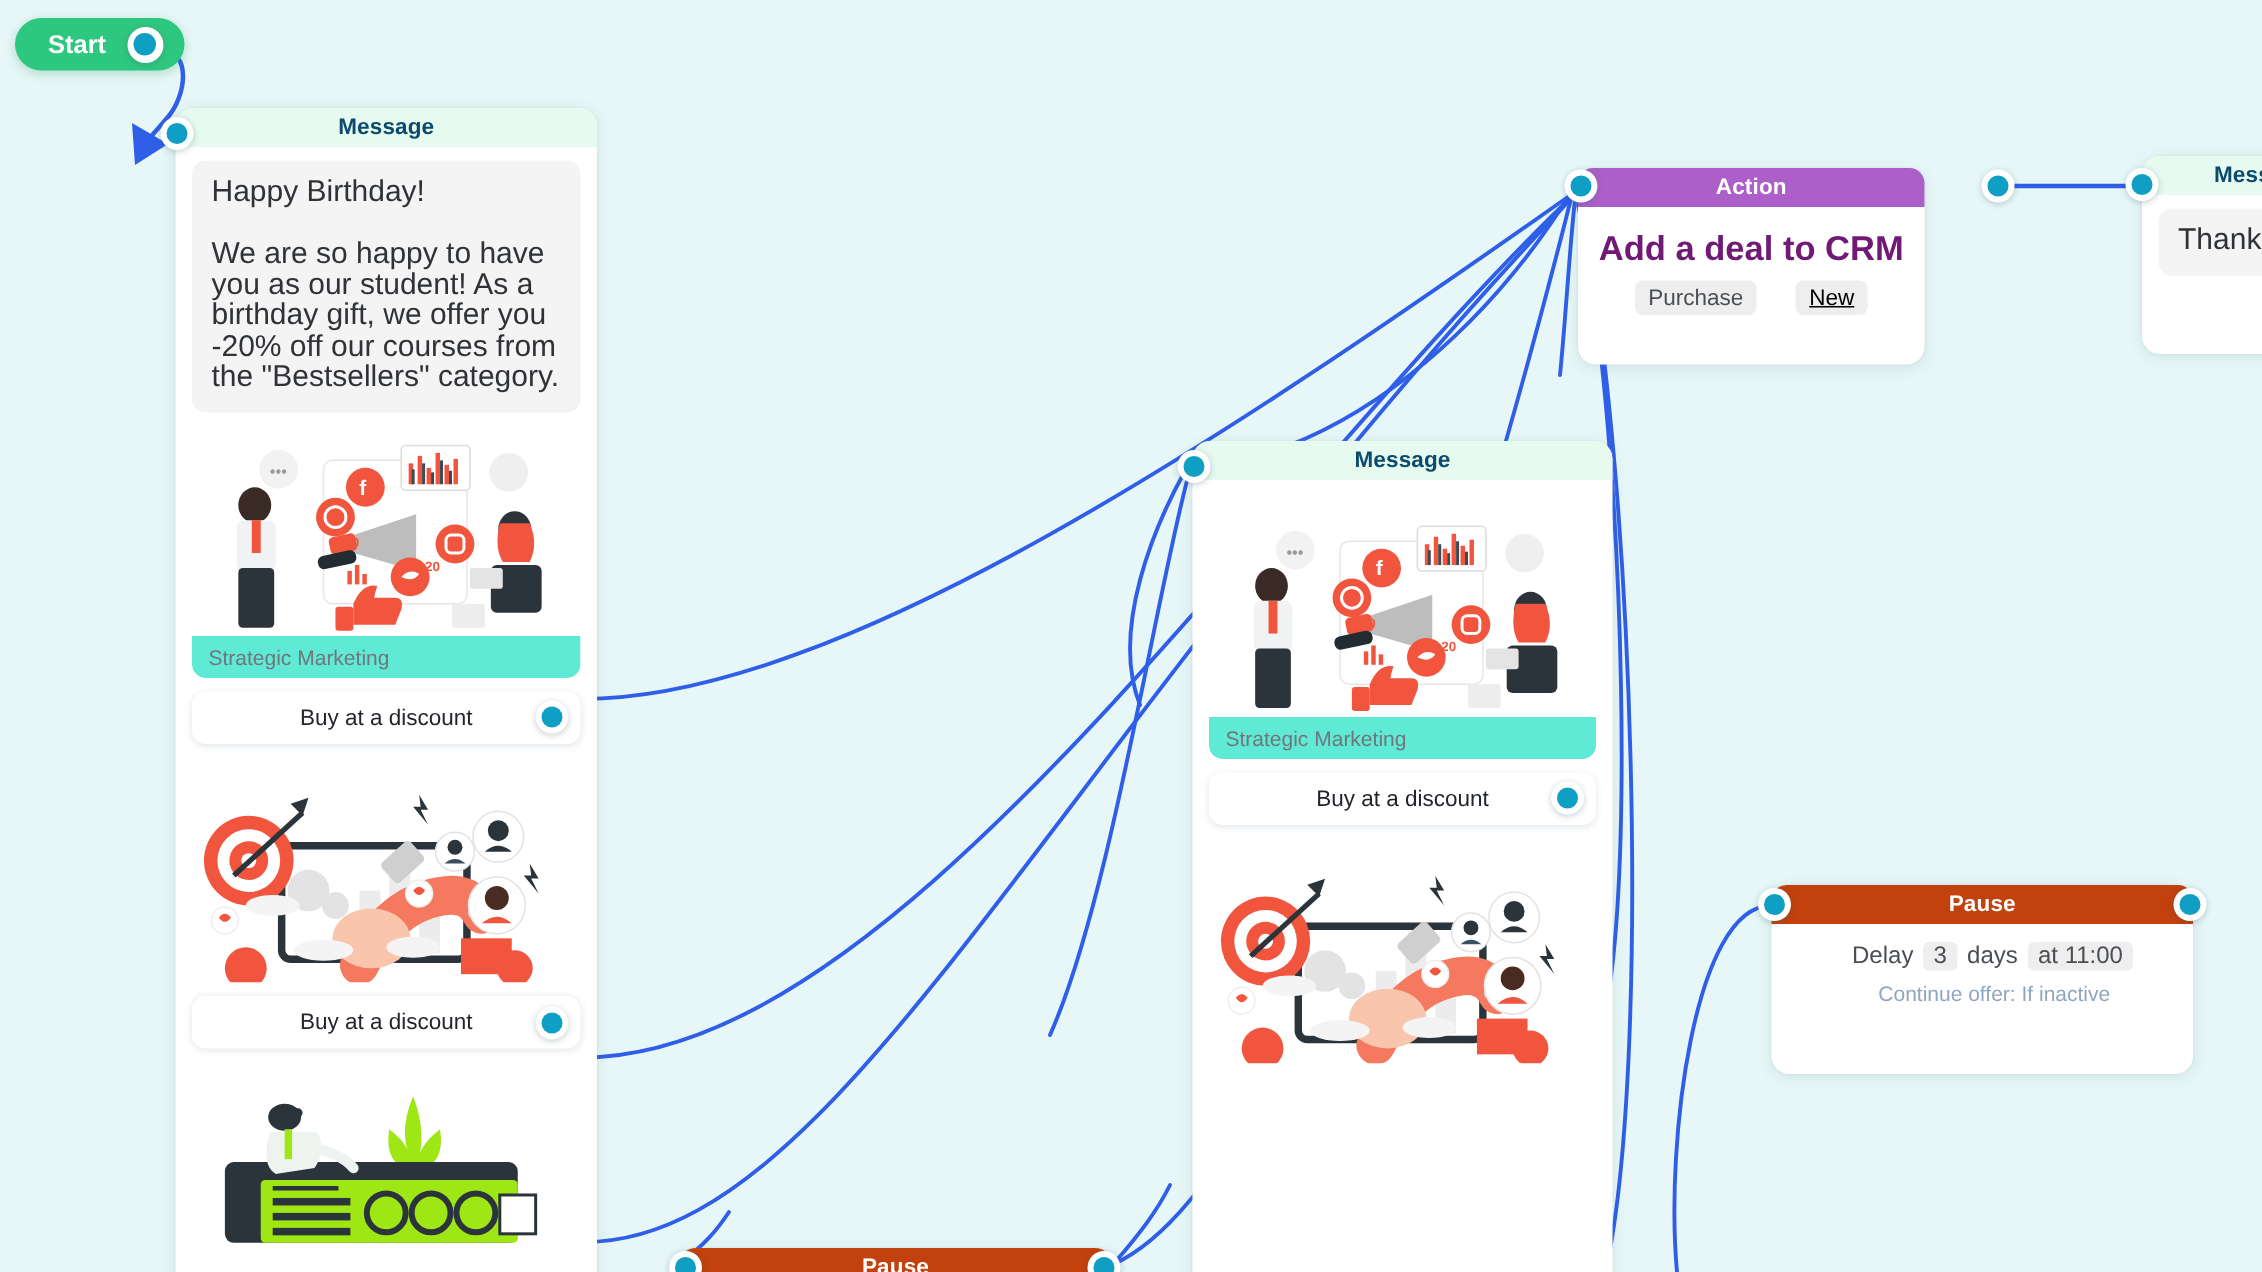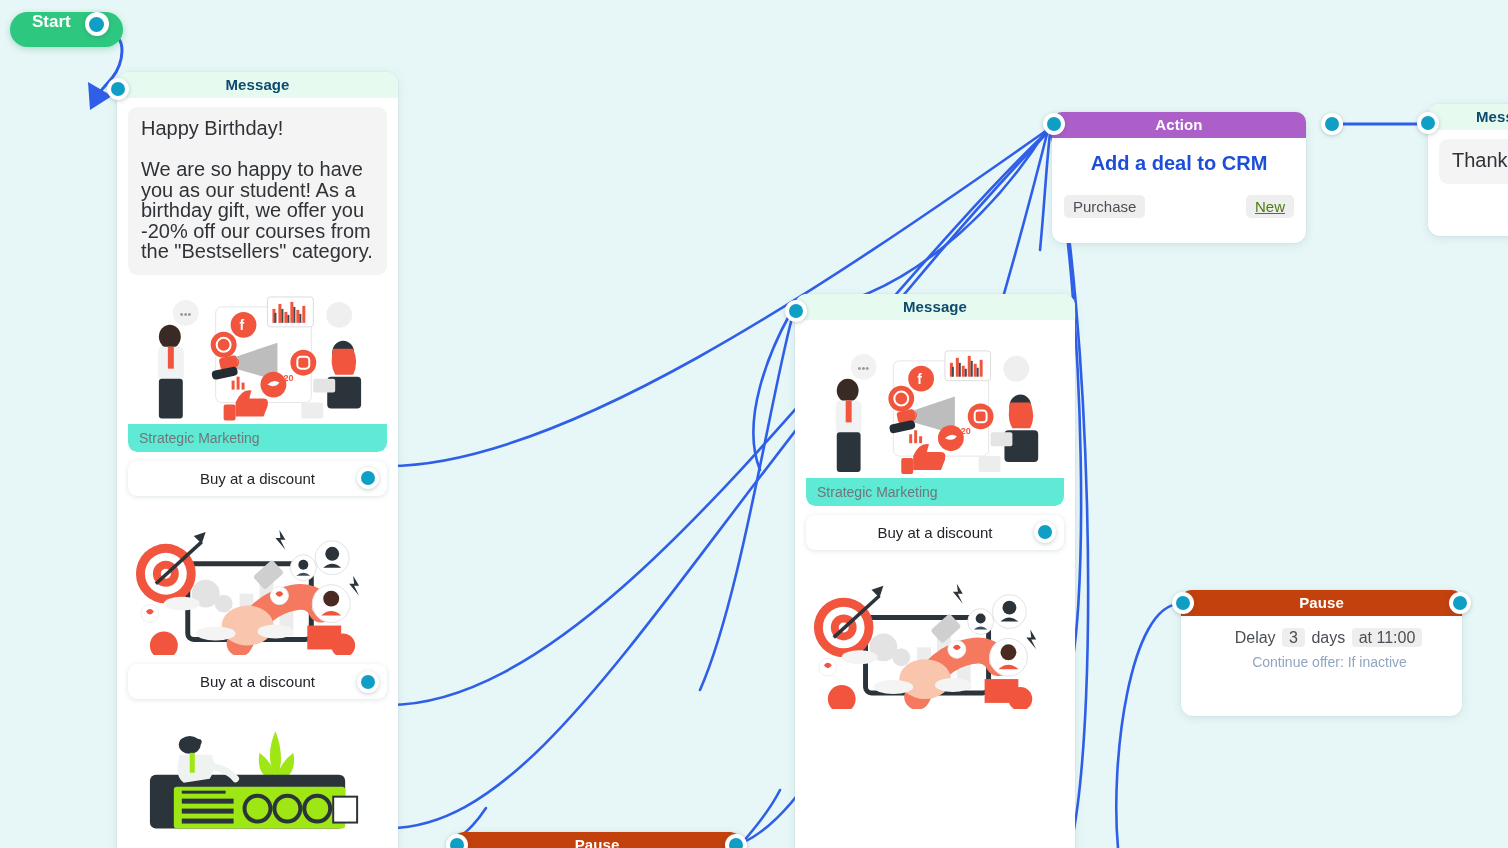--- a/index.html
+++ b/index.html
@@ -65,39 +65,39 @@
     width:22px;height:22px;border-radius:50%;background:#fff;
     box-shadow:0 1px 4px rgba(50,80,100,.28);
   }
   .btn-dot::after{
     content:"";position:absolute;left:4px;top:4px;width:14px;height:14px;
     border-radius:50%;background:#109fc4;
   }
 
   
   .action-body{padding:14px 12px 12px 12px;text-align:center;}
-  .action-title{font-size:20px;font-weight:bold;color:#1d4ed8;margin-bottom:20px;}
-  .chiprow{display:flex;justify-content:space-between;gap:26px;}
+  .action-title{font-size:23px;font-weight:bold;color:#701a75;margin-bottom:8px;}
+  .chiprow{display:flex;justify-content:center;gap:26px;}
   .chip{
     background:#eeeeef;border-radius:5px;padding:3px 9px;
     font-size:15px;color:#4a4f55;
   }
-  .chip.blue{color:#4d7c0f;text-decoration:underline;}
+  .chip.blue{color:#000000;text-decoration:underline;}
 
   
   .pause-body{padding:13px 12px 14px 28px;text-align:center;}
   .pause-line{font-size:16px;color:#4a4f55;margin-bottom:7px;}
   .pause-line .v{background:#eeeeef;border-radius:4px;padding:1px 7px;margin:0 2px;}
   .pause-sub{font-size:14px;color:#8fa6c0;}
 
   
   .start-pill{
     position:absolute;left:10px;top:12px;z-index:5;
     height:35px;padding:0 14px 0 22px;
-    display:flex;gap:14px;
+    display:flex;align-items:center;gap:14px;
     background:#2ec77f;border-radius:18px;
     box-shadow:0 2px 7px rgba(40,150,100,.3);
     color:#fff;font-size:17px;font-weight:bold;
   }
   .start-port{
     width:24px;height:24px;border-radius:50%;background:#fff;
     display:flex;align-items:center;justify-content:center;
     box-shadow:0 1px 4px rgba(50,80,100,.28);
   }
   .start-port i{display:block;width:15px;height:15px;border-radius:50%;background:#109fc4;}
@@ -435,21 +435,21 @@
     </div>
   </div>
 
   <div class="node clip" style="left:1428px;top:104px;width:160px;height:132px;">
     <div class="node-head head-message" style="text-align:center;">Message</div>
     <div class="msg-body" style="padding:9px 11px;">
       <div class="bubble" style="white-space:nowrap;">Thank yo</div>
     </div>
   </div>
 
-  <div class="node" style="left:1052px;top:112px;width:254px;height:131px;">
+  <div class="node" style="left:1052px;top:112px;width:231px;height:131px;">
     <div class="node-head head-action">Action</div>
     <div class="action-body">
       <div class="action-title">Add a deal to CRM</div>
       <div class="chiprow">
         <span class="chip">Purchase</span>
         <span class="chip blue">New</span>
       </div>
     </div>
   </div>
 

